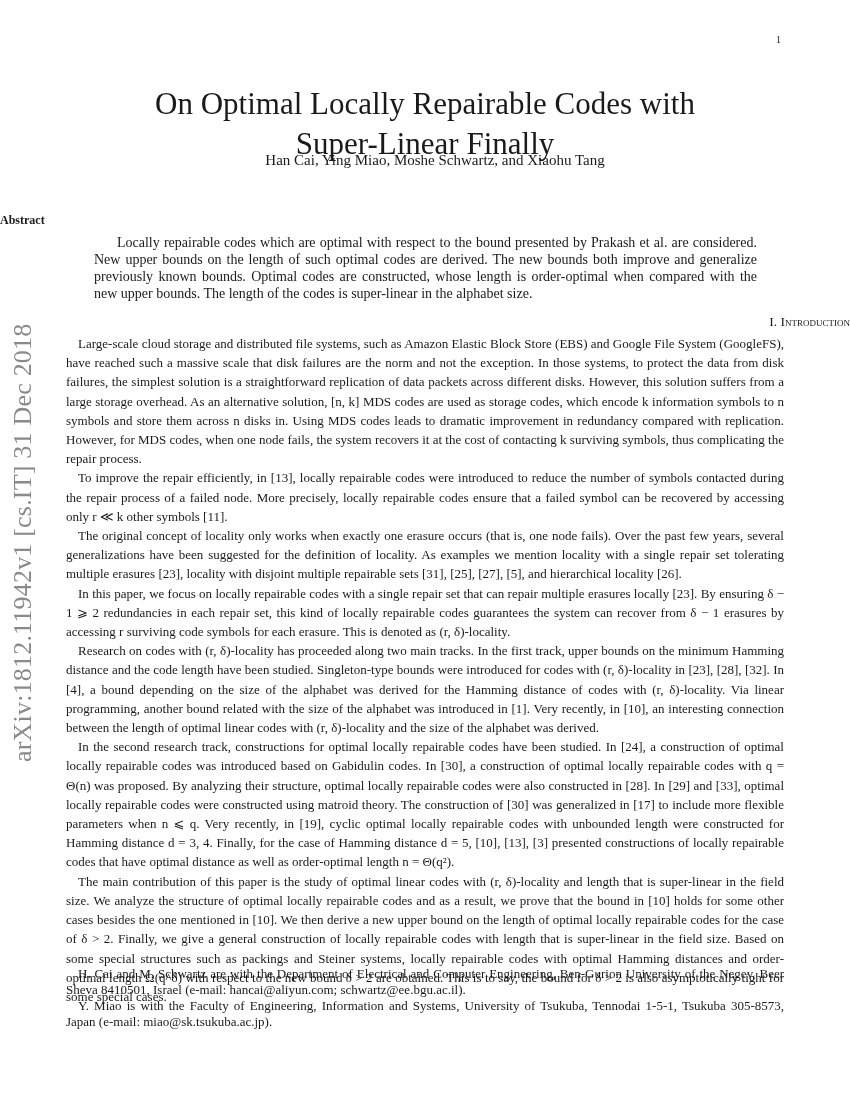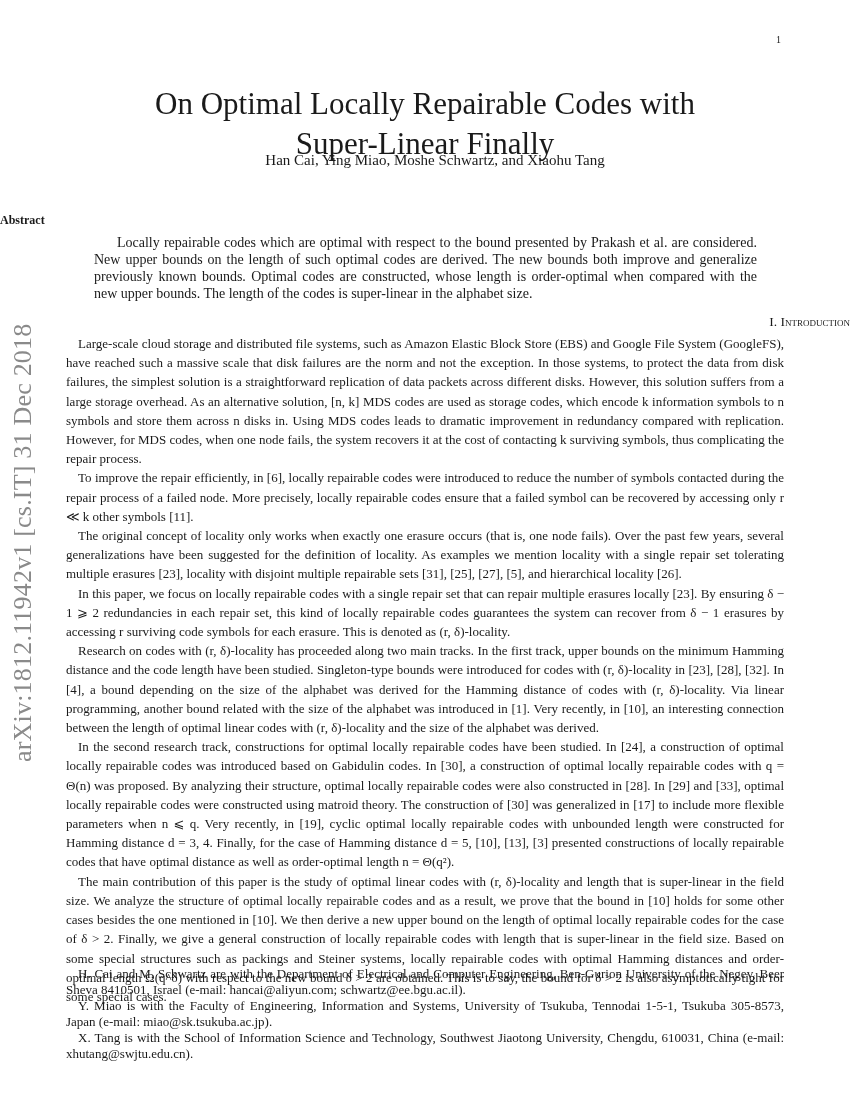--- a/index.html
+++ b/index.html
@@ -64,25 +64,24 @@
 <div class="abstract-heading">Abstract</div>
 <div class="abstract-body">Locally repairable codes which are optimal with respect to the bound presented by Prakash et al. are considered. New upper bounds on the length of such optimal codes are derived. The new bounds both improve and generalize previously known bounds. Optimal codes are constructed, whose length is order-optimal when compared with the new upper bounds. The length of the codes is super-linear in the alphabet size.</div>
 
 <div class="section-heading">
   <span>I.</span>
   <span class="sc">Introduction</span>
 </div>
 
 <div class="body-text">
   <p>Large-scale cloud storage and distributed file systems, such as Amazon Elastic Block Store (EBS) and Google File System (GoogleFS), have reached such a massive scale that disk failures are the norm and not the exception. In those systems, to protect the data from disk failures, the simplest solution is a straightforward replication of data packets across different disks. However, this solution suffers from a large storage overhead. As an alternative solution, [n, k] MDS codes are used as storage codes, which encode k information symbols to n symbols and store them across n disks in. Using MDS codes leads to dramatic improvement in redundancy compared with replication. However, for MDS codes, when one node fails, the system recovers it at the cost of contacting k surviving symbols, thus complicating the repair process.</p>
-  <p>To improve the repair efficiently, in [6], locally repairable codes were introduced to reduce the number of symbols contacted during the repair process of a failed node. More precisely, locally repairable codes ensure that a failed symbol can be recovered by accessing only r ≪ k other symbols [11].</p>
+  <p>To improve the repair efficiently, in [13], locally repairable codes were introduced to reduce the number of symbols contacted during the repair process of a failed node. More precisely, locally repairable codes ensure that a failed symbol can be recovered by accessing only r ≪ k other symbols [11].</p>
   <p>The original concept of locality only works when exactly one erasure occurs (that is, one node fails). Over the past few years, several generalizations have been suggested for the definition of locality. As examples we mention locality with a single repair set tolerating multiple erasures [23], locality with disjoint multiple repairable sets [31], [25], [27], [5], and hierarchical locality [26].</p>
   <p>In this paper, we focus on locally repairable codes with a single repair set that can repair multiple erasures locally [23]. By ensuring δ − 1 ⩾ 2 redundancies in each repair set, this kind of locally repairable codes guarantees the system can recover from δ − 1 erasures by accessing r surviving code symbols for each erasure. This is denoted as (r, δ)-locality.</p>
   <p>Research on codes with (r, δ)-locality has proceeded along two main tracks. In the first track, upper bounds on the minimum Hamming distance and the code length have been studied. Singleton-type bounds were introduced for codes with (r, δ)-locality in [23], [28], [32]. In [4], a bound depending on the size of the alphabet was derived for the Hamming distance of codes with (r, δ)-locality. Via linear programming, another bound related with the size of the alphabet was introduced in [1]. Very recently, in [10], an interesting connection between the length of optimal linear codes with (r, δ)-locality and the size of the alphabet was derived.</p>
   <p>In the second research track, constructions for optimal locally repairable codes have been studied. In [24], a construction of optimal locally repairable codes was introduced based on Gabidulin codes. In [30], a construction of optimal locally repairable codes with q = Θ(n) was proposed. By analyzing their structure, optimal locally repairable codes were also constructed in [28]. In [29] and [33], optimal locally repairable codes were constructed using matroid theory. The construction of [30] was generalized in [17] to include more flexible parameters when n ⩽ q. Very recently, in [19], cyclic optimal locally repairable codes with unbounded length were constructed for Hamming distance d = 3, 4. Finally, for the case of Hamming distance d = 5, [10], [13], [3] presented constructions of locally repairable codes that have optimal distance as well as order-optimal length n = Θ(q²).</p>
   <p>The main contribution of this paper is the study of optimal linear codes with (r, δ)-locality and length that is super-linear in the field size. We analyze the structure of optimal locally repairable codes and as a result, we prove that the bound in [10] holds for some other cases besides the one mentioned in [10]. We then derive a new upper bound on the length of optimal locally repairable codes for the case of δ &gt; 2. Finally, we give a general construction of locally repairable codes with length that is super-linear in the field size. Based on some special structures such as packings and Steiner systems, locally repairable codes with optimal Hamming distances and order-optimal length Ω(q^δ) with respect to the new bound δ &gt; 2 are obtained. This is to say, the bound for δ &gt; 2 is also asymptotically tight for some special cases.</p>
 </div>
 
 <div class="footnotes">
   <p>H. Cai and M. Schwartz are with the Department of Electrical and Computer Engineering, Ben-Gurion University of the Negev, Beer Sheva 8410501, Israel (e-mail: hancai@aliyun.com; schwartz@ee.bgu.ac.il).</p>
   <p>Y. Miao is with the Faculty of Engineering, Information and Systems, University of Tsukuba, Tennodai 1-5-1, Tsukuba 305-8573, Japan (e-mail: miao@sk.tsukuba.ac.jp).</p>
-  <p>X. Tang is with the School of Information Science and Technology, Southwest Jiaotong University, Chengdu, 610031, China (e-mail: xhutang@swjtu.edu.cn).</p>
 </div>
 
 </body></html>

